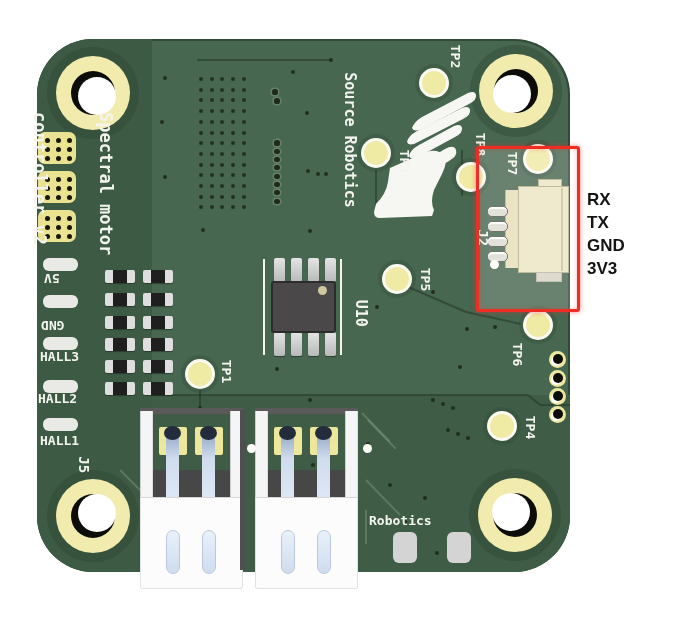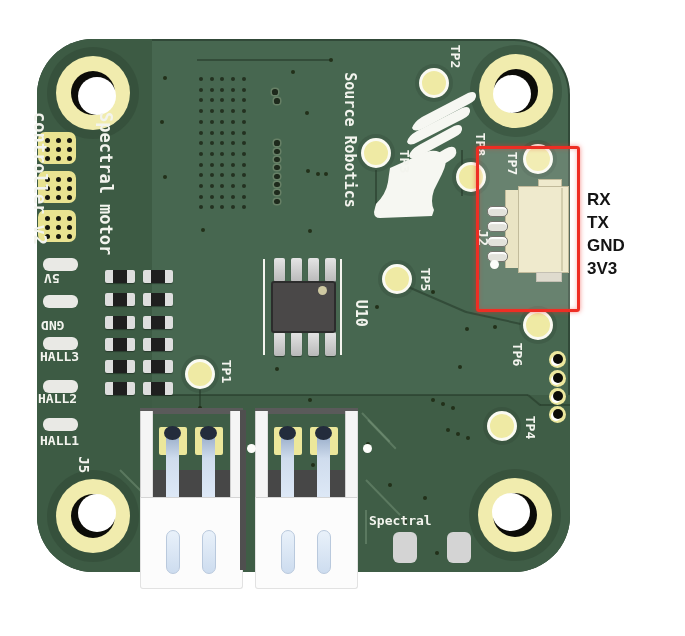--- a/index.html
+++ b/index.html
@@ -381,21 +381,21 @@
         <div class="conn-block" style="left:255px;top:497px;width:103px;"></div>
         <div class="conn-slot" style="left:280.5px;top:530px;"></div>
         <div class="conn-slot" style="left:316.5px;top:530px;"></div>
       </div>
     </div>
   <div class="abs" style="left:240px;top:410px;width:6px;height:160px;background:#4f4f4f;"></div>
 
   <div class="dot-w" style="left:247px;top:444px;"></div>
   <div class="dot-w" style="left:363px;top:444px;"></div>
 
-  <div class="silk" style="left:369px;top:514px;font-size:13px;">Spectral</div>
+  <div class="silk" style="left:369px;top:514px;font-size:13px;">Robotics</div>
   <div class="th-pad" style="left:393px;top:532px;"></div>
   <div class="th-pad" style="left:447px;top:532px;"></div>
 
   <div class="cast" style="left:549px;top:351px;">
       <i class="w"></i>
       <i class="b"></i>
     </div>
   <div class="cast" style="left:549px;top:370px;">
       <i class="w"></i>
       <i class="b"></i>

